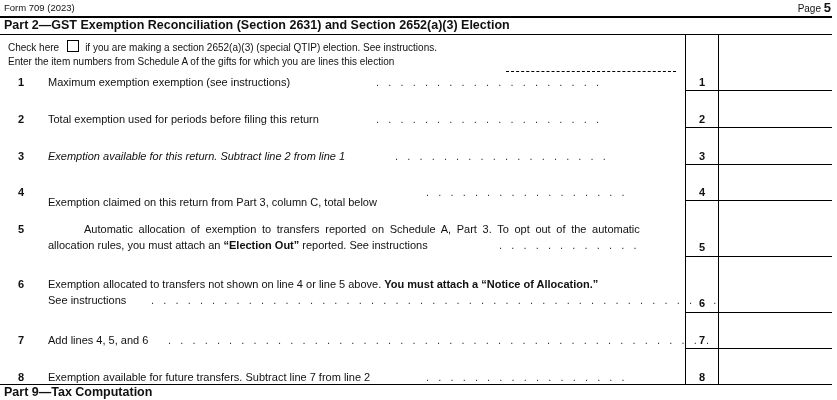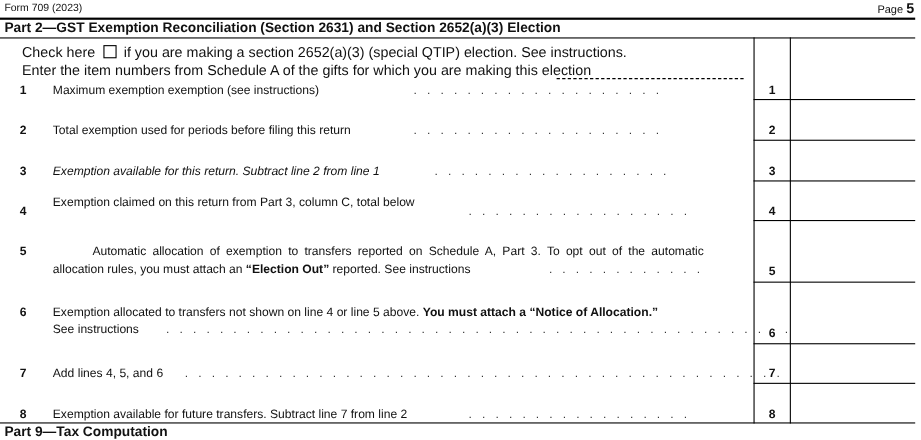--- a/index.html
+++ b/index.html
@@ -5,21 +5,21 @@
   html, body { margin:0; padding:0; background:#fff; }
   body { width:837px; height:400px; position:relative; overflow:hidden;
          font-family:"Liberation Sans", sans-serif; color:#111; }
   .abs { position:absolute; }
   .topline { left:4px; top:2px; font-size:9.5px; }
   .pagenum { right:6px; top:0px; font-size:10px; }
   .pagenum b { font-size:13px; font-weight:bold; }
   .rule-thick { left:0; width:832px; top:16px; height:2px; background:#000; }
   .part-title { left:4px; top:18px; font-size:12.5px; font-weight:bold; white-space:nowrap; }
   .rule-thin { left:0; width:832px; height:1px; background:#000; }
-  .intro { left:20px; font-size:13px; white-space:nowrap; }
+  .intro { left:8px; font-size:10px; white-space:nowrap; }
   .checkbox { display:inline-block; width:10px; height:10px; border:1px solid #000;
               vertical-align:-1px; margin:0 6px 0 8px; background:#fff; cursor:pointer; }
   .dash-field { left:506px; top:71px; width:170px; height:0; border-top:1px dashed #000; }
   .vline { width:1px; background:#000; }
   .hline { height:1px; background:#000; }
   .lnum { left:18px; width:16px; font-size:11px; font-weight:bold; }
   .ltext { left:48px; font-size:11px; white-space:nowrap; }
   .dots { font-size:11px; white-space:nowrap; color:#333; letter-spacing:0; }
   .boxnum { left:686px; width:32px; text-align:center; font-size:11px; font-weight:bold; }
   .amount { left:719px; width:113px; border:none; background:transparent; outline:none;
@@ -34,21 +34,21 @@
   <span>Page</span>
   <b>5</b>
 </div>
 <div class="abs rule-thick"></div>
 <div class="abs part-title">Part 2—GST Exemption Reconciliation (Section 2631) and Section 2652(a)(3) Election</div>
 <div class="abs rule-thin" style="top:34px;"></div>
 
 <div class="abs intro" style="top:40px;">
   <span>Check here</span><span class="checkbox"></span><span>if you are making a section 2652(a)(3) (special QTIP) election. See instructions.</span>
 </div>
-<div class="abs intro" style="top:56px;">Enter the item numbers from Schedule A of the gifts for which you are making this election</div>
+<div class="abs intro" style="top:56px;">Enter the item numbers from Schedule A of the gifts for which you are lines this election</div>
 <div class="abs dash-field"></div>
 
 <div class="abs vline" style="left:685px; top:34px; height:351px;"></div>
 <div class="abs vline" style="left:718px; top:34px; height:351px;"></div>
 
 <div class="abs hline" style="left:685px; width:147px; top:90px;"></div>
 <div class="abs hline" style="left:685px; width:147px; top:127px;"></div>
 <div class="abs hline" style="left:685px; width:147px; top:164px;"></div>
 <div class="abs hline" style="left:685px; width:147px; top:200px;"></div>
 <div class="abs hline" style="left:685px; width:147px; top:256px;"></div>
@@ -68,21 +68,21 @@
 <div class="abs boxnum" style="top:113px;">2</div>
 <input class="abs amount" style="top: 111px; height: 15px;" value="">
 
 <div class="abs lnum" style="top:150px;">3</div>
 <div class="abs ltext" style="top:150px;font-style:italic;">Exemption available for this return. Subtract line 2 from line 1</div>
 <div class="abs dots" style="left:395px; top:150px;">.&nbsp;&nbsp;&nbsp;.&nbsp;&nbsp;&nbsp;.&nbsp;&nbsp;&nbsp;.&nbsp;&nbsp;&nbsp;.&nbsp;&nbsp;&nbsp;.&nbsp;&nbsp;&nbsp;.&nbsp;&nbsp;&nbsp;.&nbsp;&nbsp;&nbsp;.&nbsp;&nbsp;&nbsp;.&nbsp;&nbsp;&nbsp;.&nbsp;&nbsp;&nbsp;.&nbsp;&nbsp;&nbsp;.&nbsp;&nbsp;&nbsp;.&nbsp;&nbsp;&nbsp;.&nbsp;&nbsp;&nbsp;.&nbsp;&nbsp;&nbsp;.&nbsp;&nbsp;&nbsp;.</div>
 <div class="abs boxnum" style="top:150px;">3</div>
 <input class="abs amount" style="top: 148px; height: 15px;" value="">
 
 <div class="abs lnum" style="top:186px;">4</div>
-<div class="abs ltext" style="top:178px;">Exemption claimed on this return from Part 3, column C, total below</div>
+<div class="abs ltext" style="top:196px;">Exemption claimed on this return from Part 3, column C, total below</div>
 <div class="abs dots" style="left:426px; top:186px;">.&nbsp;&nbsp;&nbsp;.&nbsp;&nbsp;&nbsp;.&nbsp;&nbsp;&nbsp;.&nbsp;&nbsp;&nbsp;.&nbsp;&nbsp;&nbsp;.&nbsp;&nbsp;&nbsp;.&nbsp;&nbsp;&nbsp;.&nbsp;&nbsp;&nbsp;.&nbsp;&nbsp;&nbsp;.&nbsp;&nbsp;&nbsp;.&nbsp;&nbsp;&nbsp;.&nbsp;&nbsp;&nbsp;.&nbsp;&nbsp;&nbsp;.&nbsp;&nbsp;&nbsp;.&nbsp;&nbsp;&nbsp;.&nbsp;&nbsp;&nbsp;.</div>
 <div class="abs boxnum" style="top:186px;">4</div>
 <input class="abs amount" style="top: 184px; height: 15px;" value="">
 
 <div class="abs lnum" style="top:223px;">5</div>
 <div class="abs ltext" style="top:223px; word-spacing:2.6px;margin-left:36px;">Automatic allocation of exemption to transfers reported on Schedule A, Part 3. To opt out of the automatic</div>
 <div class="abs ltext" style="top:239px;"><span>allocation rules, you must attach an </span><b>“Election Out”</b><span> reported. See instructions</span></div>
 <div class="abs dots" style="left:499px; top:239px;">.&nbsp;&nbsp;&nbsp;.&nbsp;&nbsp;&nbsp;.&nbsp;&nbsp;&nbsp;.&nbsp;&nbsp;&nbsp;.&nbsp;&nbsp;&nbsp;.&nbsp;&nbsp;&nbsp;.&nbsp;&nbsp;&nbsp;.&nbsp;&nbsp;&nbsp;.&nbsp;&nbsp;&nbsp;.&nbsp;&nbsp;&nbsp;.&nbsp;&nbsp;&nbsp;.</div>
 <div class="abs boxnum" style="top:241px;">5</div>
 <input class="abs amount" style="top: 239px; height: 16px;" value="">

